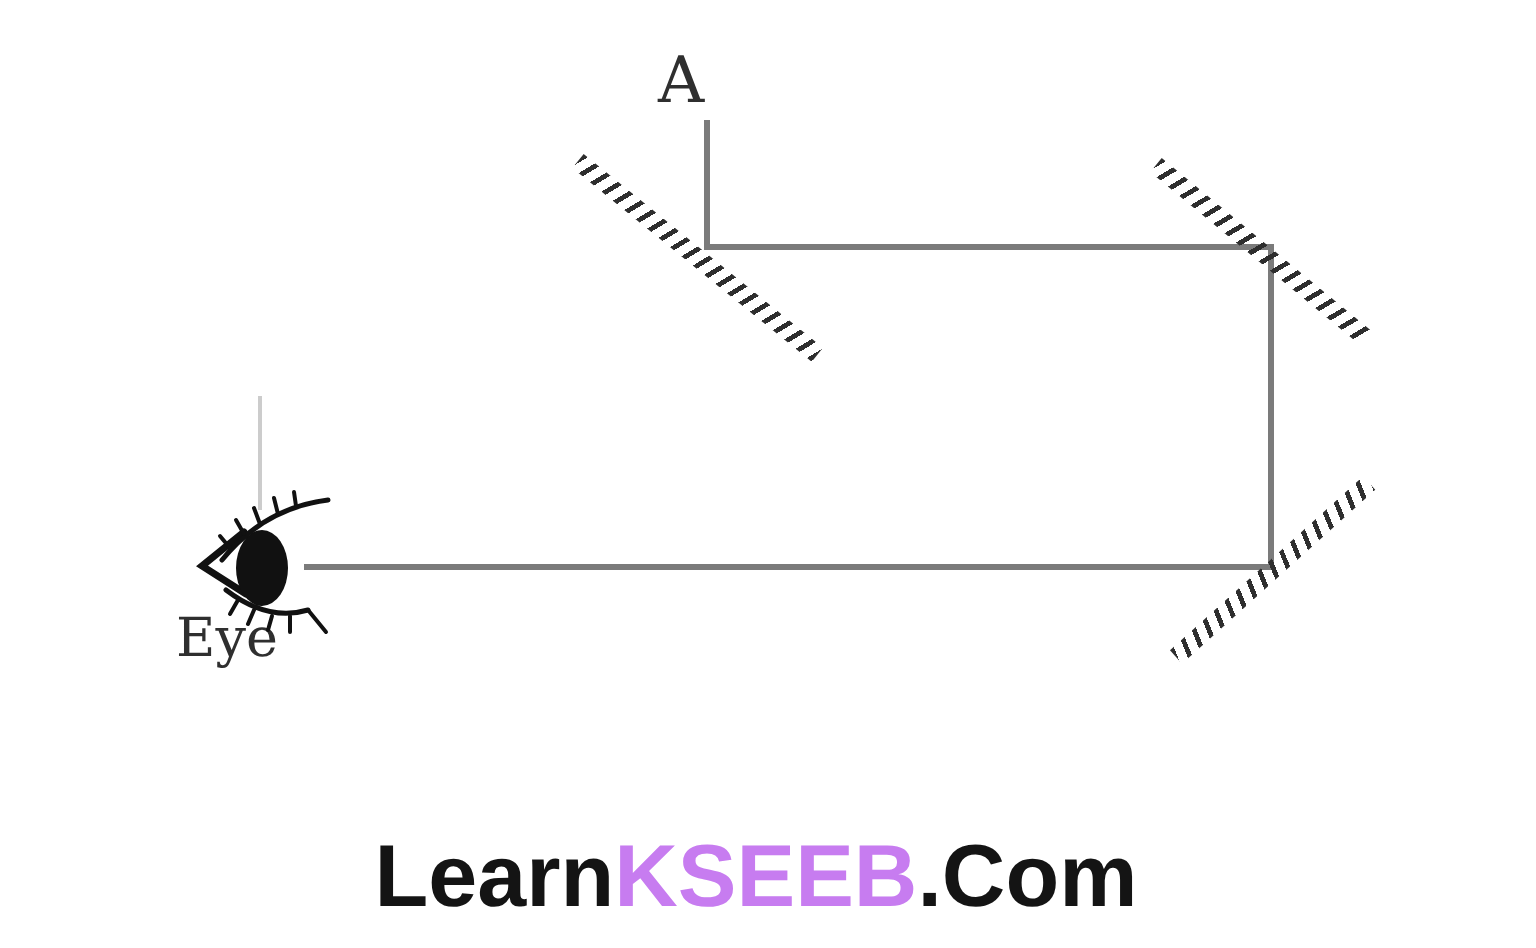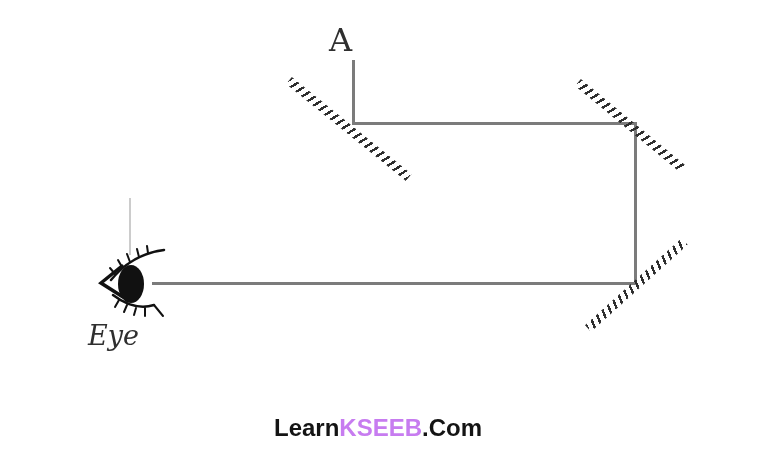--- a/index.html
+++ b/index.html
@@ -5,21 +5,21 @@
   html, body { margin:0; padding:0; background:#ffffff; }
   .canvas {
     position:relative; width:768px; height:474px;
     background:#ffffff; overflow:hidden;
     font-family:"DejaVu Serif", serif;
     color:var(--label, #2f2f2f);
   }
   .lbl { position:absolute; white-space:nowrap; }
   #label-a       { left:329px; top:21px;  font-size:32px; }
   #label-object  { left:374px; top:17px;  font-size:31px; letter-spacing:0.5px; }
-  #label-eye     { left:88px;  top:320px; font-size:27px;font-style:italic; }
+  #label-eye     { left:88px;  top:304px; font-size:27px; }
 
   .ray { position:absolute; background:var(--ray, #7b7b7b); }
   #ray-from-object { left:352px; top:60px;  width:3px;   height:64px; }
   #ray-top         { left:352px; top:122px; width:285px; height:3px;  }
   #ray-right       { left:634px; top:122px; width:3px;   height:163px;}
   #ray-bottom      { left:152px; top:282px; width:485px; height:3px;  }
   #faint-guide     { left:129px; top:198px; width:2px;   height:57px; background:#cccccc; }
 
   .mirror {
     position:absolute; height:9px;
@@ -31,21 +31,21 @@
   #mirror-top-left     { left:289px; top:76px;  width:154px; transform:rotate(39deg);  }
   #mirror-top-right    { left:578px; top:78px;  width:135px; transform:rotate(39.5deg);}
   #mirror-bottom-right { left:588px; top:324px; width:130px; transform:rotate(-42deg); }
 
   #eye-icon { position:absolute; left:84px; top:239px; width:92px; height:92px; }
 
   .watermark {
     position:absolute; left:0; top:414px; width:756px;
     text-align:center;
     font-family:"Liberation Sans", sans-serif;
-    font-weight:bold; font-size:24px;
+    font-weight:bold; font-size:44px;
     color:var(--watermark_text, #141414);
   }
   .watermark .accent { color:var(--watermark_accent, #c77cf0); }
 </style>
 </head>
 <body>
 
 <div class="canvas">
 
   <span class="lbl" id="label-a">A</span>

